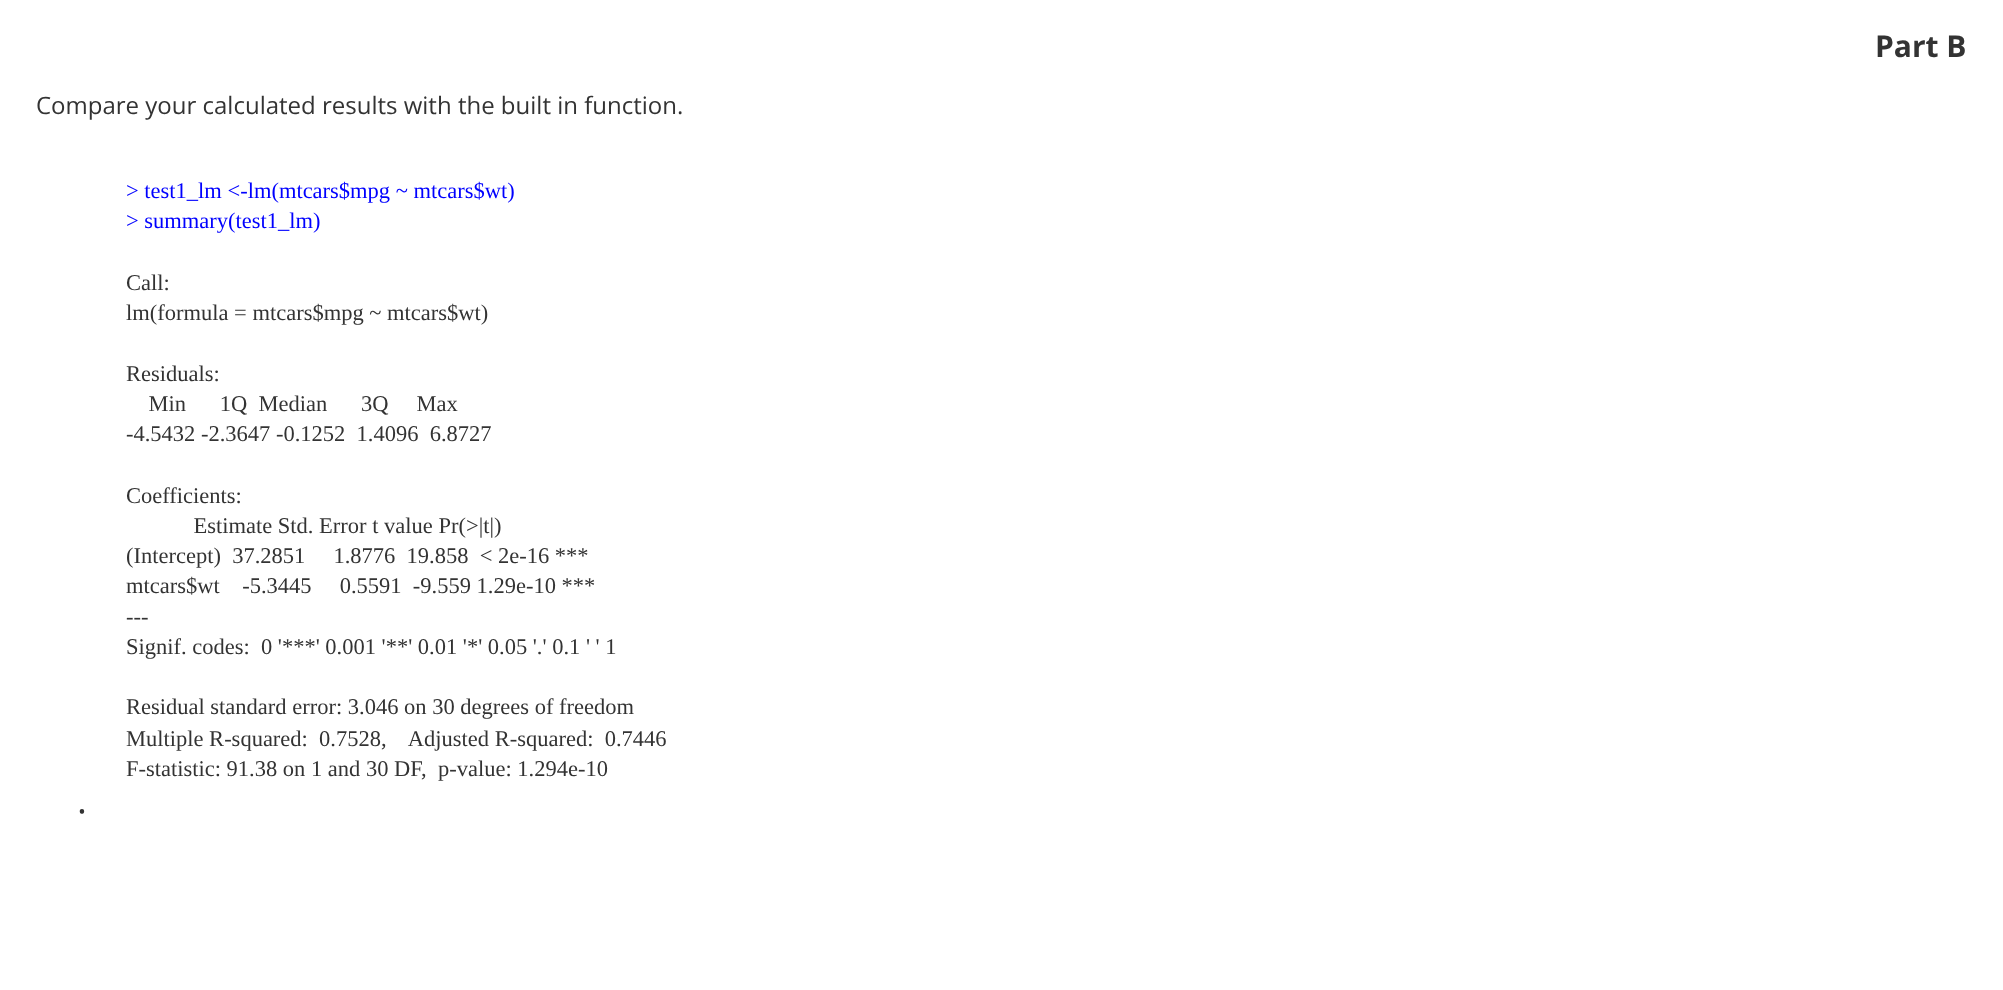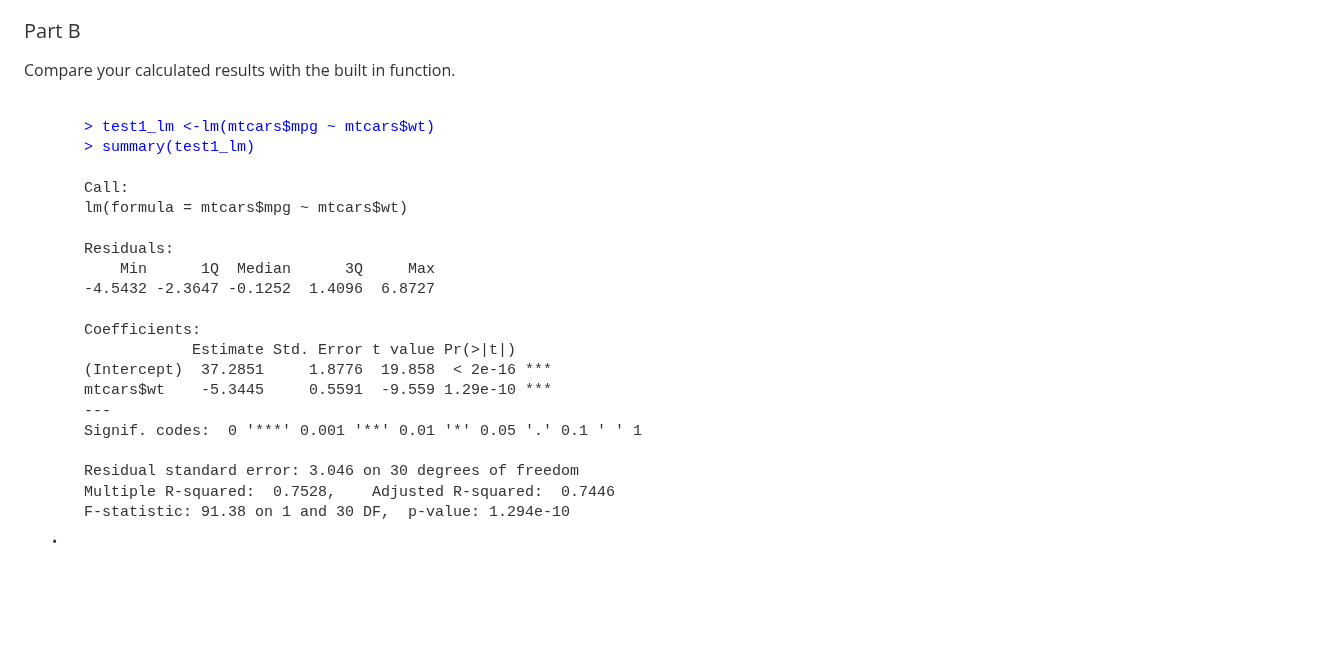--- a/index.html
+++ b/index.html
@@ -9,31 +9,32 @@
     }
     body {
       font-family: "Segoe UI", "Open Sans", Helvetica, Arial, sans-serif;
       color: #333;
       padding: 16px 24px;
       font-size: 16px;
       line-height: 1.5;
     }
     .section-heading {
       font-size: 20px;
-      font-weight: 400;
+      font-weight: 700;
       color: #333;
       margin-bottom: 12px;
+      text-align: right;
     }
     .instruction {
       font-size: 16px;
       color: #333;
       margin-bottom: 36px;
     }
     .code-block {
-      font-family: Liberation Mono, monospace;
+      font-family: Liberation Serif, serif;
       font-size: 15px;
       line-height: 1.35;
       white-space: pre;
       margin-left: 60px;
       color: #333;
     }
     .code-prompt {
       color: #0000ff;
     }
     .code-input {

